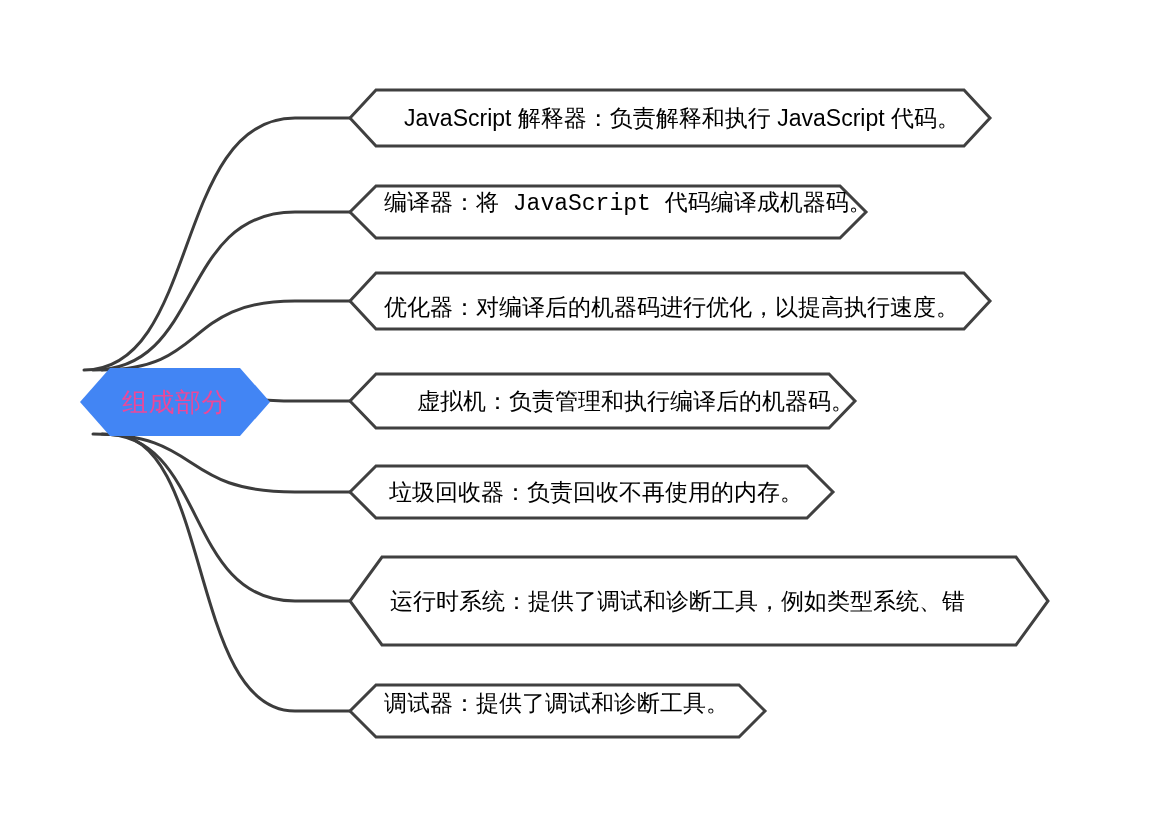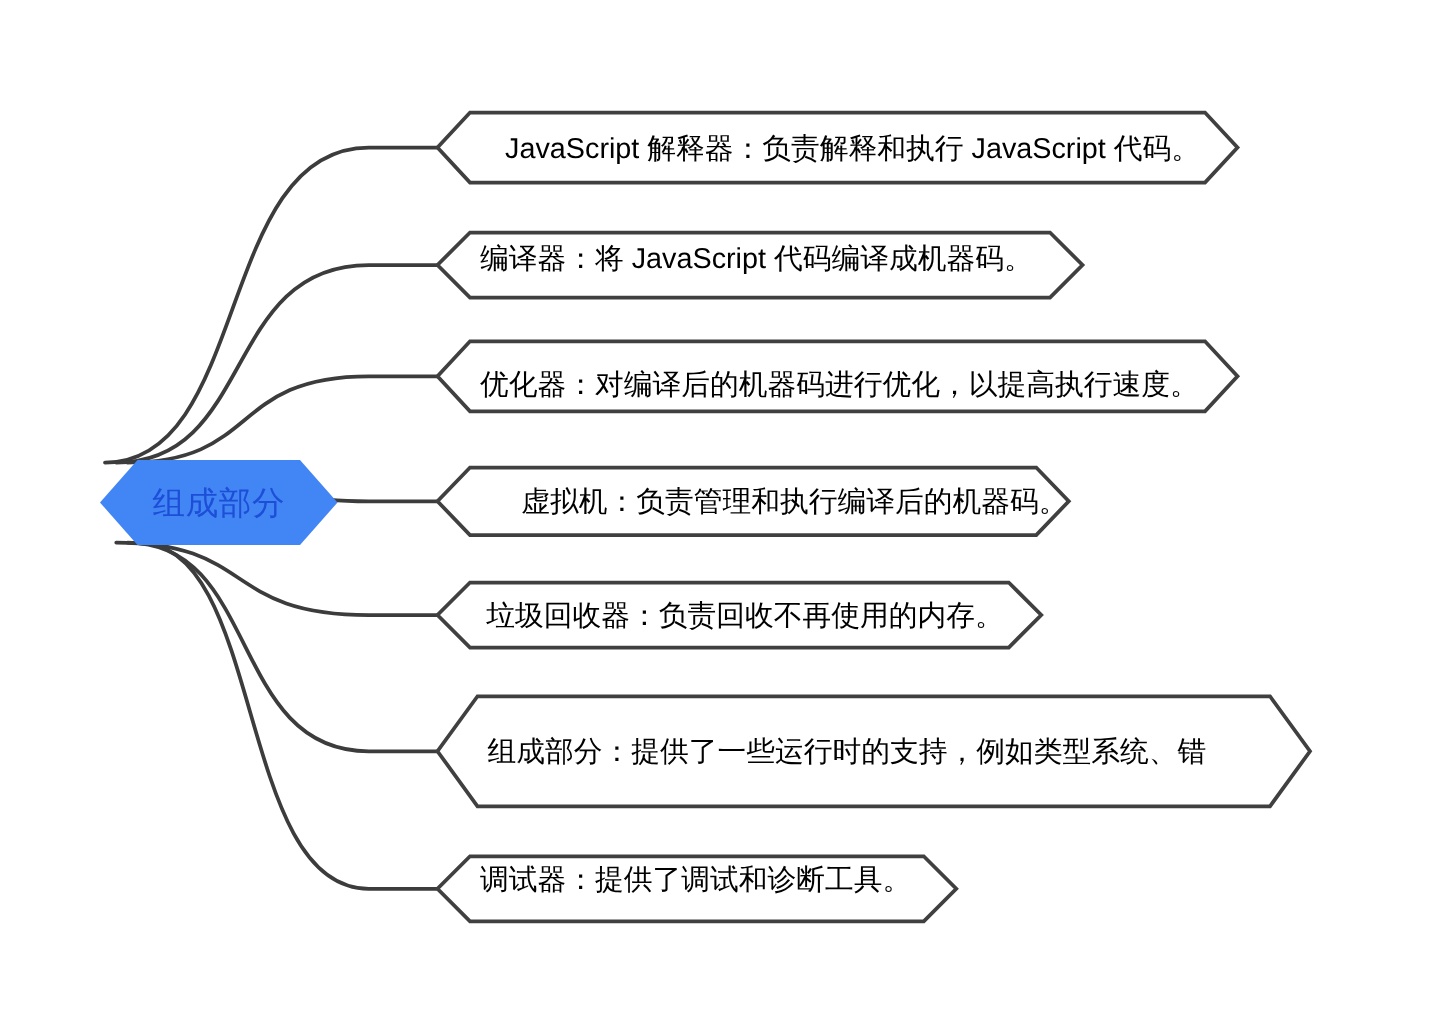--- a/index.html
+++ b/index.html
@@ -29,21 +29,21 @@
   }
   .node-label {
     position: absolute;
     pointer-events: none;
     color: #000000;
     font-weight: 400;
     white-space: pre;
   }
   .root-label {
     position: absolute;
-    color: #1d4ed8;
+    color: #ec4899;
     font-size: 26px;
     letter-spacing: 0.5px;
     white-space: pre;
     pointer-events: none;
   }
   .leaf-label {
     font-size: 23px;
     line-height: 36px;
   }
 </style>
@@ -70,20 +70,20 @@
         <polygon points="382,557 1016,557 1048,601 1016,645 382,645 350,601" fill="#ffffff" stroke="#404040" stroke-width="3" stroke-linejoin="miter"></polygon>
         <polygon points="376,685 739,685 765,711 739,737 376,737 350,711" fill="#ffffff" stroke="#404040" stroke-width="3" stroke-linejoin="miter"></polygon>
       </g>
     <g id="root-group">
         <polygon points="110,368 240,368 270,402 240,436 110,436 80,402" fill="#4285F4" stroke="none"></polygon>
       </g>
   </svg>
   <div id="labels-layer">
       <div class="root-label" style="left: 80px; top: 368px; width: 190px; height: 68px; display: flex; align-items: center; justify-content: center;">组成部分</div>
       <div class="node-label leaf-label" style="left: 384px; top: 90px; width: 576px; height: 56px; display: flex; flex-direction: column; justify-content: center; align-items: flex-end;"><span>JavaScript 解释器：负责解释和执行 JavaScript 代码。</span></div>
-      <div class="node-label leaf-label" style="left: 384px; top: 186px; width: 452px; height: 40px; display: flex; flex-direction: column; justify-content: center; align-items: flex-start;"><span>编译器：将 JavaScript 代码编译成机器码。</span></div>
+      <div class="node-label leaf-label" style="left: 384px; top: 186px; width: 452px; height: 40px; display: flex; flex-direction: column; justify-content: flex-start; align-items: flex-start; font-family: Liberation Mono, monospace;"><span>编译器：将 JavaScript 代码编译成机器码。</span></div>
       <div class="node-label leaf-label" style="left: 384px; top: 273px; width: 576px; height: 68px; display: flex; flex-direction: column; justify-content: center; align-items: flex-start;"><span>优化器：对编译后的机器码进行优化，以提高执行速度。</span></div>
       <div class="node-label leaf-label" style="left: 384px; top: 374px; width: 441px; height: 54px; display: flex; flex-direction: column; justify-content: center; align-items: flex-start; margin-left: 33px;"><span>虚拟机：负责管理和执行编译后的机器码。</span></div>
       <div class="node-label leaf-label" style="left: 384px; top: 466px; width: 419px; height: 52px; display: flex; flex-direction: column; justify-content: center; align-items: flex-end;"><span>垃圾回收器：负责回收不再使用的内存。</span></div>
-      <div class="node-label leaf-label" style="left: 390px; top: 557px; width: 622px; height: 88px; display: flex; flex-direction: column; justify-content: center; align-items: flex-start;"><span>组成部分：提供了一些运行时的支持，例如类型系统、错</span></div>
+      <div class="node-label leaf-label" style="left: 390px; top: 557px; width: 622px; height: 88px; display: flex; flex-direction: column; justify-content: center; align-items: flex-start;"><span>运行时系统：提供了调试和诊断工具，例如类型系统、错</span></div>
       <div class="node-label leaf-label" style="left: 384px; top: 685px; width: 351px; height: 52px; display: flex; flex-direction: column; justify-content: flex-start; align-items: flex-start;"><span>调试器：提供了调试和诊断工具。</span></div>
     </div>
 </div>
 
 </body></html>

